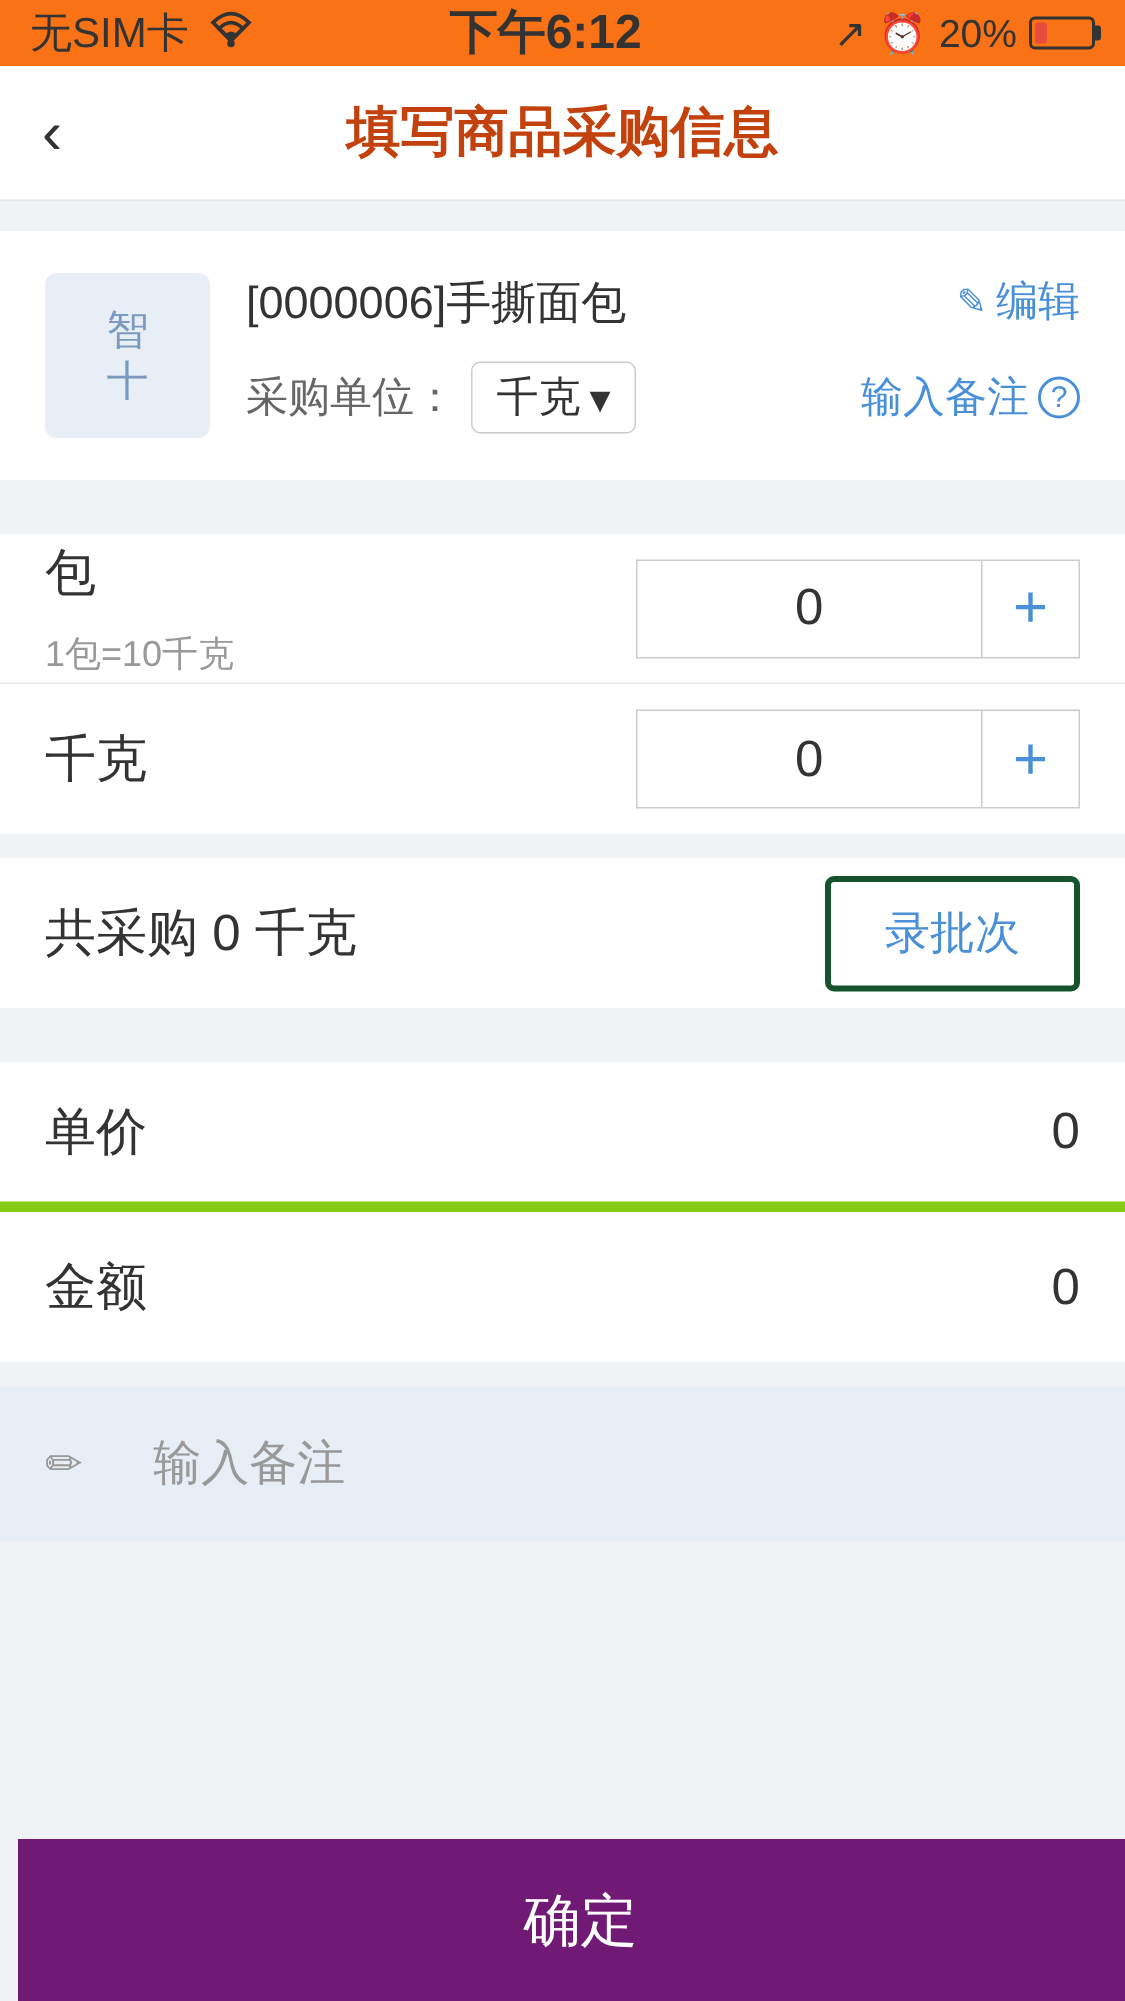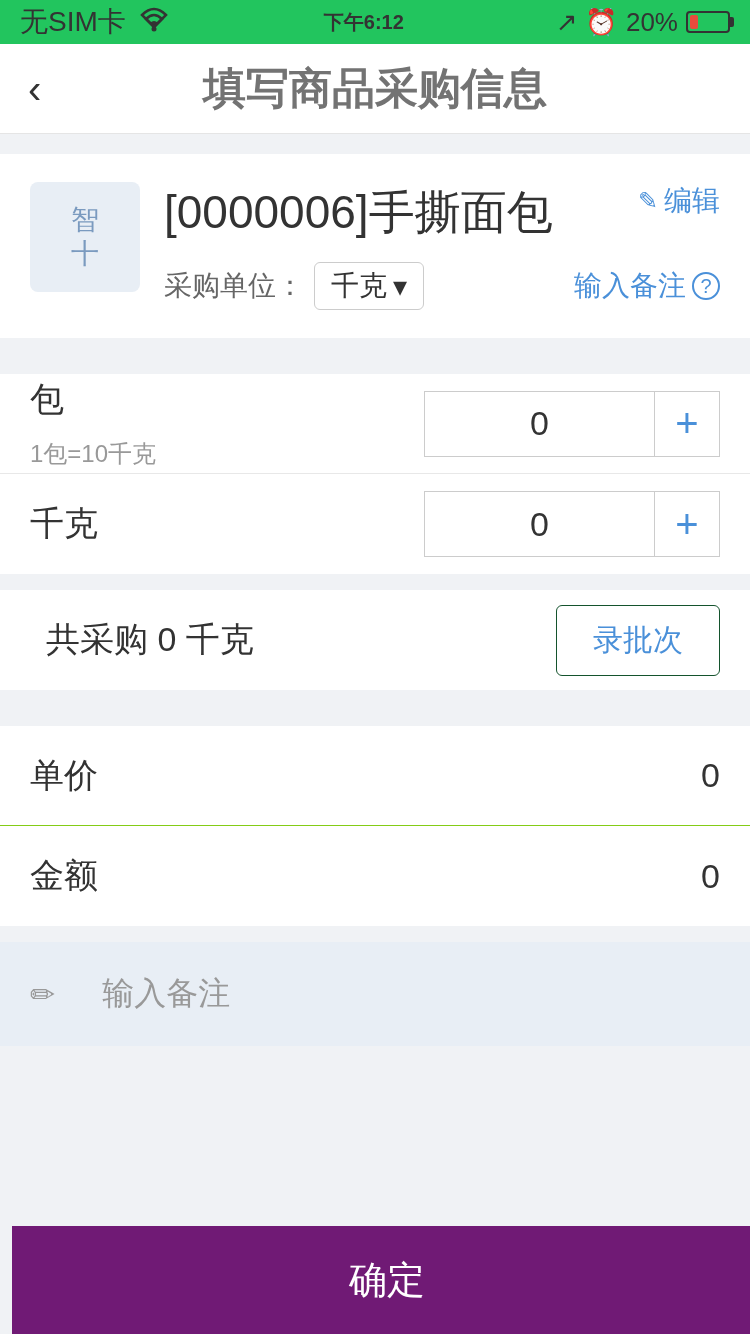--- a/index.html
+++ b/index.html
@@ -9,30 +9,30 @@
       min-height: 1334px;
       background: #f0f2f5;
       font-family: -apple-system, "PingFang SC", "Helvetica Neue", Arial, sans-serif;
       font-size: 32px;
       color: #333;
     }
 
     
     .status-bar {
       height: 44px;
-      background: #22c55e;
+      background: #f97316;
       display: flex;
       align-items: center;
       justify-content: space-between;
       padding: 0 20px;
       font-size: 28px;
       font-weight: 500;
     }
     .status-left { display: flex; align-items: center; gap: 10px; }
-    .status-center { font-size: 20px; font-weight: 600; }
+    .status-center { font-size: 32px; font-weight: 600; }
     .status-right { display: flex; align-items: center; gap: 8px; font-size: 26px; }
     .battery-body {
       width: 44px;
       height: 22px;
       border: 2px solid #333;
       border-radius: 4px;
       position: relative;
       display: inline-block;
     }
     .battery-body::after {
@@ -68,23 +68,23 @@
     }
     .nav-back {
       position: absolute;
       left: 28px;
       font-size: 40px;
       color: #333;
       cursor: pointer;
       line-height: 1;
     }
     .nav-title {
-      font-size: 43px;
+      font-size: 36px;
       font-weight: 600;
-      color: #737373;
+      color: #c2410c;
     }
 
     
     .sep-block {
       height: 20px;
       background: #f0f2f5;
     }
 
     
     .product-card {
@@ -112,21 +112,21 @@
     }
     .product-info {
       flex: 1;
     }
     .product-name-row {
       display: flex;
       justify-content: space-between;
       align-items: flex-start;
     }
     .product-name {
-      font-size: 46px;
+      font-size: 30px;
       color: #333;
       font-weight: 500;
     }
     .edit-btn {
       color: #4a90d9;
       font-size: 28px;
       display: flex;
       align-items: center;
       gap: 6px;
       cursor: pointer;
@@ -233,55 +233,54 @@
       display: flex;
       align-items: center;
       justify-content: center;
       cursor: pointer;
     }
 
     
     .summary-section {
       background: #fff;
       margin-top: 16px;
-      padding-left: 16px;
     }
     .summary-row {
       display: flex;
       align-items: center;
       justify-content: space-between;
       padding: 0 30px;
       height: 100px;
     }
     .summary-text {
       font-size: 34px;
       color: #333;
     }
     .batch-btn {
-      border: 1px solid #14532d;
+      border: 4px solid #14532d;
       background: #fff;
       color: #4a90d9;
       font-size: 30px;
       padding: 14px 36px;
       border-radius: 6px;
       cursor: pointer;
     }
 
     
     .price-section {
       background: #fff;
       margin-top: 16px;
     }
     .price-row {
       display: flex;
       align-items: center;
       justify-content: space-between;
       padding: 0 30px;
       height: 100px;
-      border-bottom: 1px solid #84cc16;
+      border-bottom: 7px solid #84cc16;
     }
     .price-row:last-child { border-bottom: none; }
     .price-label {
       font-size: 34px;
       color: #333;
     }
     .price-value {
       font-size: 34px;
       color: #333;
     }

